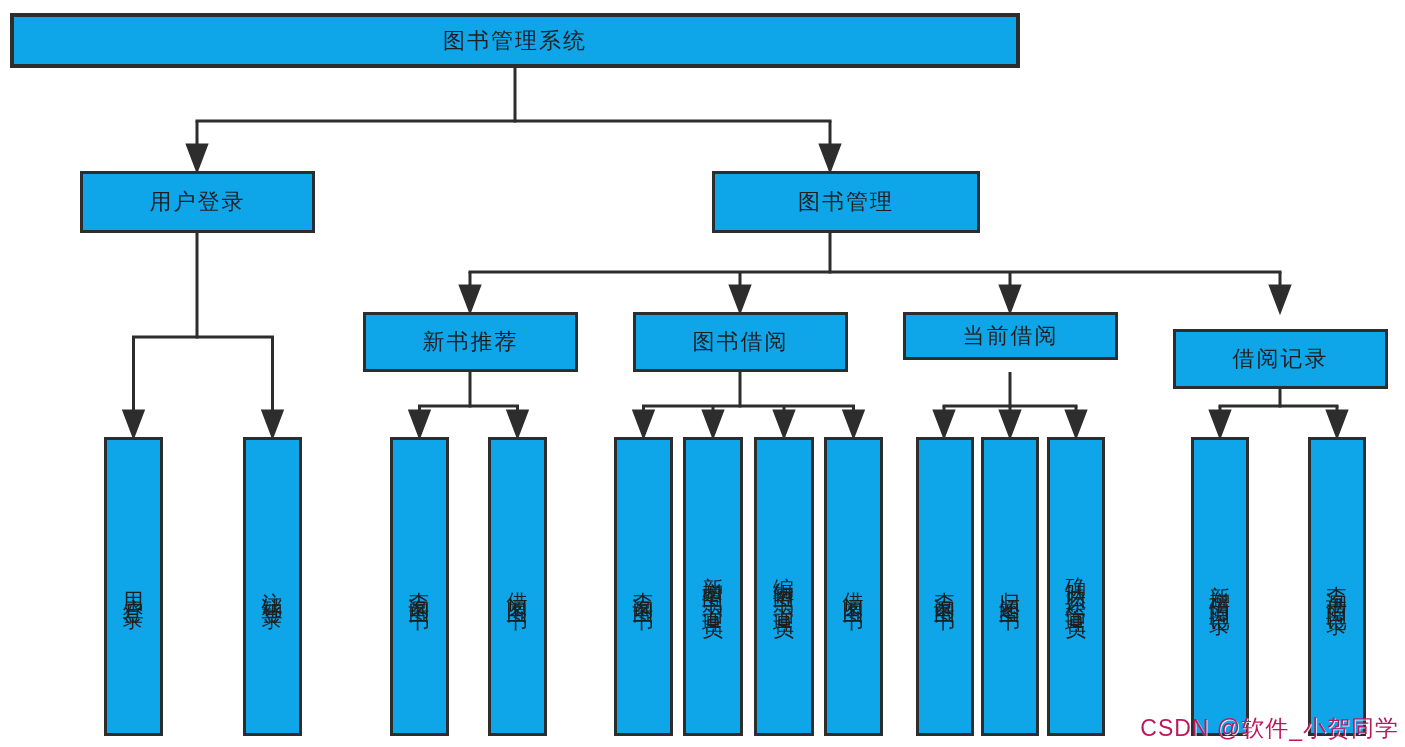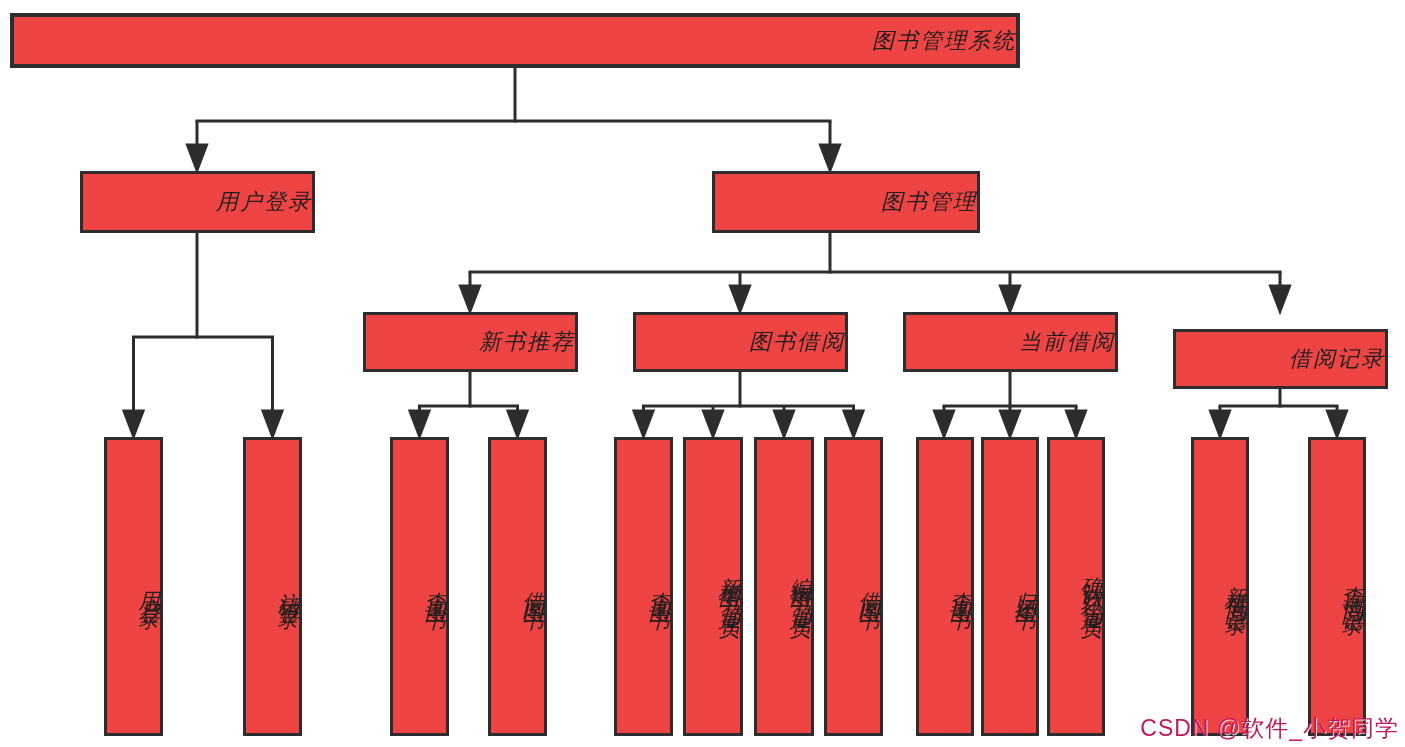--- a/index.html
+++ b/index.html
@@ -12,27 +12,26 @@
     font-family: "Liberation Sans", sans-serif;
   }
   .connectors {
     position: absolute;
     left: 0; top: 0;
     width: 1405px; height: 747px;
   }
   .box {
     position: absolute;
     box-sizing: border-box;
-    background: #ef4444;
+    background: #0ea5e9;
     border: 3px solid #2d2d2d;
     display: flex;
     align-items: center;
-    justify-content: flex-end;
+    justify-content: center;
     color: #1f1f1f;
-    font-style: italic;
   }
   .box.root { border-width: 4px; }
   .hlabel {
     font-size: 22px;
     letter-spacing: 2px;
     white-space: nowrap;
     color: #1f1f1f;
   }
   .vbox .vlabel {
     writing-mode: vertical-rl;
@@ -132,21 +131,21 @@
   <div class="box" style="left:712px;top:171px;width:268px;height:62px">
     <span class="hlabel">图书管理</span>
   </div>
 
   <div class="box" style="left:633px;top:312px;width:215px;height:60px">
     <span class="hlabel">图书借阅</span>
   </div>
   <div class="box" style="left:363px;top:312px;width:215px;height:60px">
     <span class="hlabel">新书推荐</span>
   </div>
-  <div class="box" style="left:903px;top:312px;width:215px;height:60px">
+  <div class="box" style="left:903px;top:312px;width:215px;height:48px">
     <span class="hlabel">当前借阅</span>
   </div>
   <div class="box" style="left:1173px;top:329px;width:215px;height:60px">
     <span class="hlabel">借阅记录</span>
   </div>
 
   <div class="box vbox" style="left:104px;top:437px;width:59px;height:299px">
     <span class="vlabel">用户登录</span>
   </div>
   <div class="box vbox" style="left:243px;top:437px;width:59px;height:299px">

